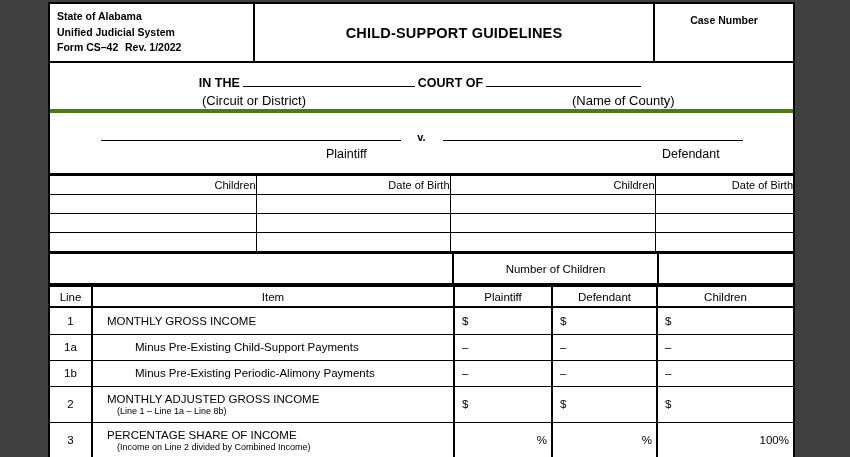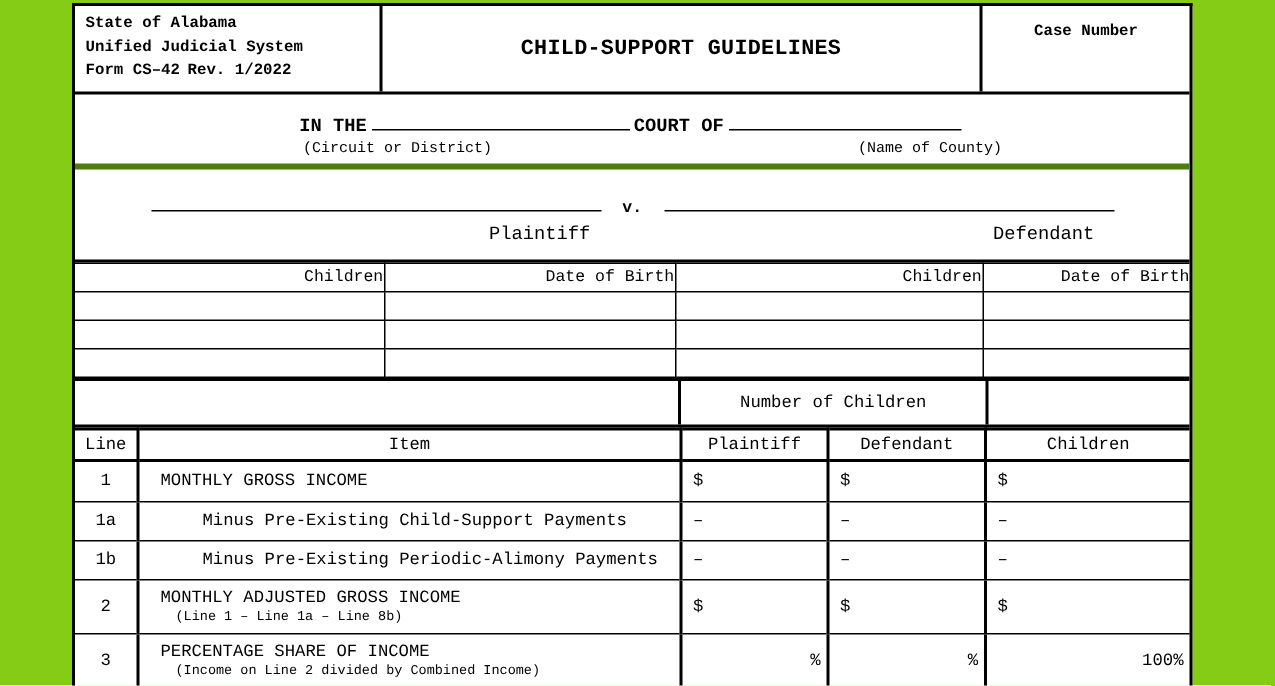--- a/index.html
+++ b/index.html
@@ -7,22 +7,21 @@
     margin: 0; padding: 0;
     width: 850px; height: 457px;
     background: #ffffff;
     font-family: "Liberation Sans", sans-serif;
     overflow: hidden;
   }
   .page {
     position: relative;
     width: 850px;
     height: 457px;
-    background: #84cc16;
-    font-family: Liberation Mono, monospace;
+    background: #404040;
   }
   .form {
     position: absolute;
     left: 48px;
     top: 2px;
     width: 747px;
     border-left: 2px solid #000;
     border-right: 2px solid #000;
     border-top: 2px solid #000;
     background: #fff;
@@ -83,21 +82,21 @@
     justify-content: center;
     font-size: 12.5px;
     font-weight: bold;
     white-space: nowrap;
   }
   .blank { display: inline-block; border-bottom: 1px solid #000; height: 13px; margin: 0 3px; }
   .blank.w1 { width: 172px; }
   .blank.w2 { width: 155px; }
   .court-subs {
     display: flex;
-    font-size: 10px;
+    font-size: 13px;
     margin-top: 3px;
     position: relative;
     height: 13px;
   }
   .court-subs .s1 { position: absolute; left: 152px; }
   .court-subs .s2 { position: absolute; left: 522px; }
 
   
   .parties {
     height: 62px;

